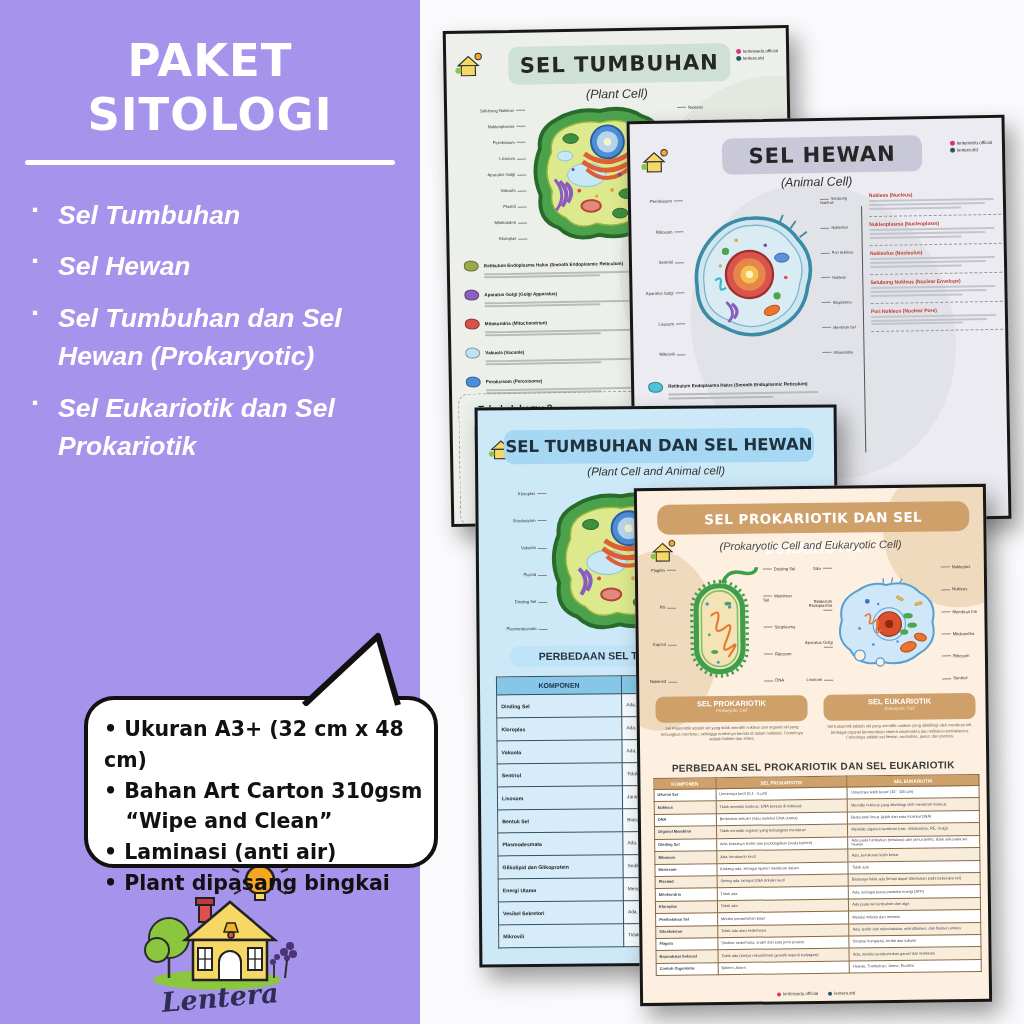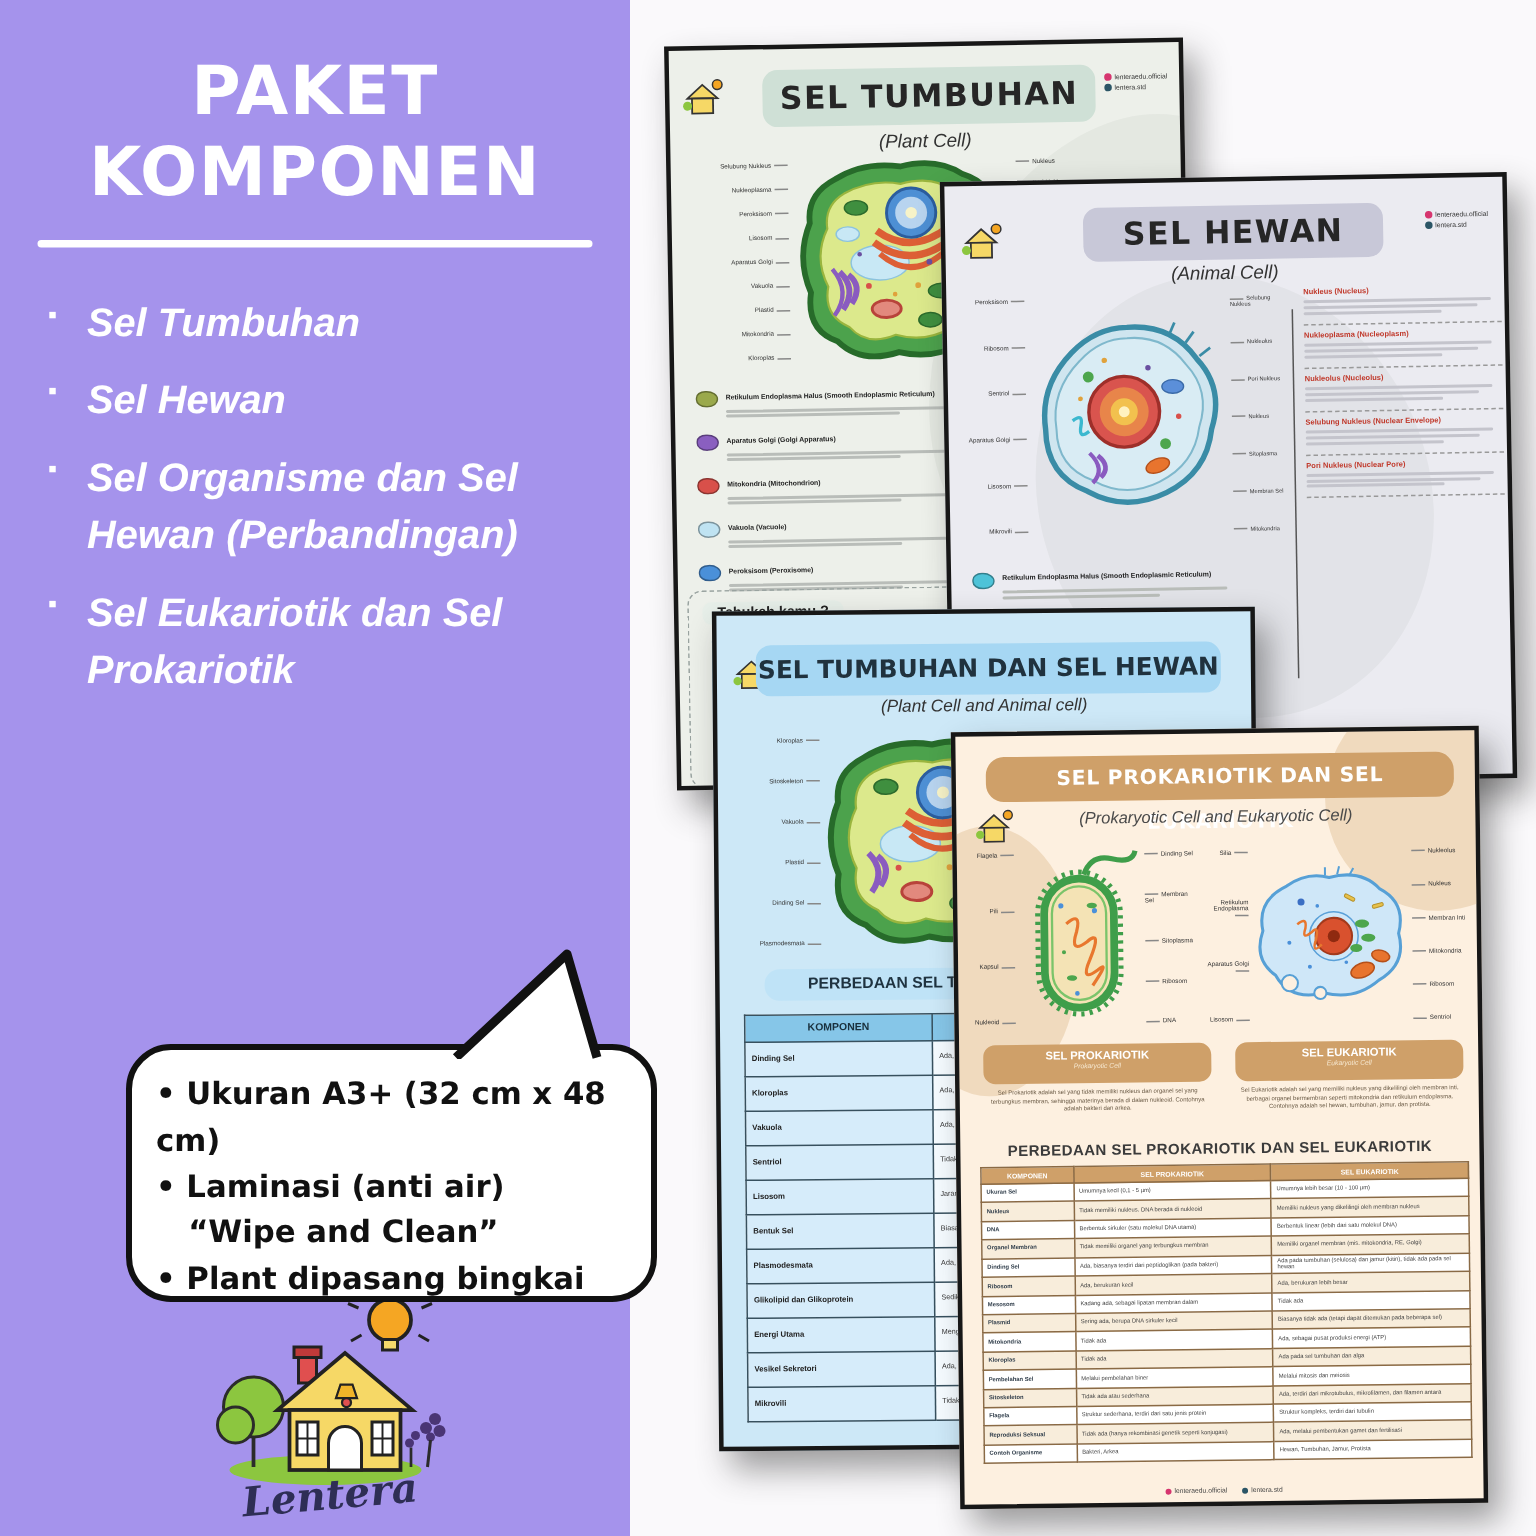--- a/index.html
+++ b/index.html
@@ -104,47 +104,48 @@
   .proeu-table td:first-child { font-weight:bold; color:#33404d; }
   .p4-footer { position:absolute; left:0; top:502px; width:100%; display:flex; justify-content:center; gap:10px; font-size:4.5px; color:#444; align-items:center; }
 </style>
 </head>
 <body>
 
 <div class="canvas">
 
   <div class="left-panel">
     <div class="main-title">
-      <div>PAKET KOMPONEN</div>
+      <div>PAKET SITOLOGI</div>
     </div>
     <div class="title-rule"></div>
     <ul class="feature-list">
 
         <li><span>Sel Tumbuhan</span></li>
 
         <li><span>Sel Hewan</span></li>
 
-        <li><span>Sel Organisme dan Sel Hewan (Perbandingan)</span></li>
+        <li><span>Sel Tumbuhan dan Sel Hewan (Prokaryotic)</span></li>
 
         <li><span>Sel Eukariotik dan Sel Prokariotik</span></li>
 
     </ul>
   </div>
 
   <svg class="bubble-tail" width="112" height="74">
     <path d="M6,73 L80,4 L100,73" fill="#ffffff" stroke="#111" stroke-width="6" stroke-linejoin="round"></path>
   </svg>
   <div class="bubble">
 
       <div class="bubble-line">• Ukuran A3+ (32 cm x 48 cm)</div>
 
+      <div class="bubble-line">• Bahan Art Carton 310gsm</div>
+
+      <div class="bubble-line">   “Wipe and Clean”</div>
 
       <div class="bubble-line">• Laminasi (anti air)</div>
-
-      <div class="bubble-line">   “Wipe and Clean”</div>
 
       <div class="bubble-line">• Plant dipasang bingkai</div>
 
   </div>
 
   <div class="brand-logo">
     <svg width="170" height="150" viewBox="0 0 170 150">
       <ellipse cx="82" cy="120" rx="64" ry="10" fill="#8cc63f"></ellipse>
       <circle cx="34" cy="78" r="20" fill="#8cc63f" stroke="#2b2b2b" stroke-width="2"></circle>
       <circle cx="22" cy="90" r="12" fill="#8cc63f" stroke="#2b2b2b" stroke-width="2"></circle>

